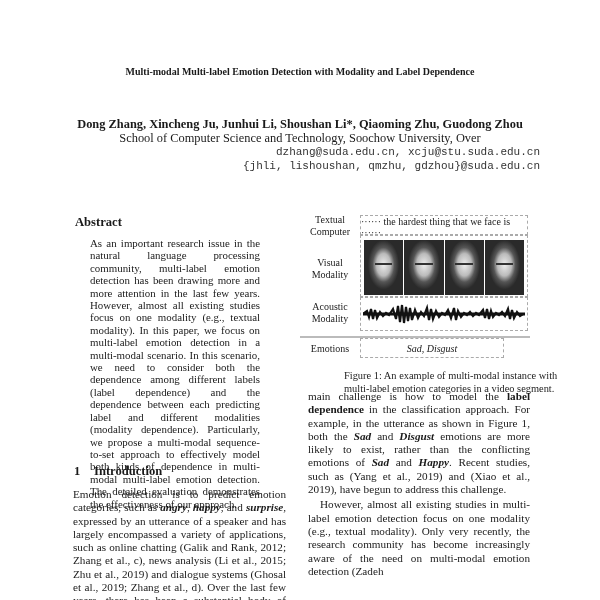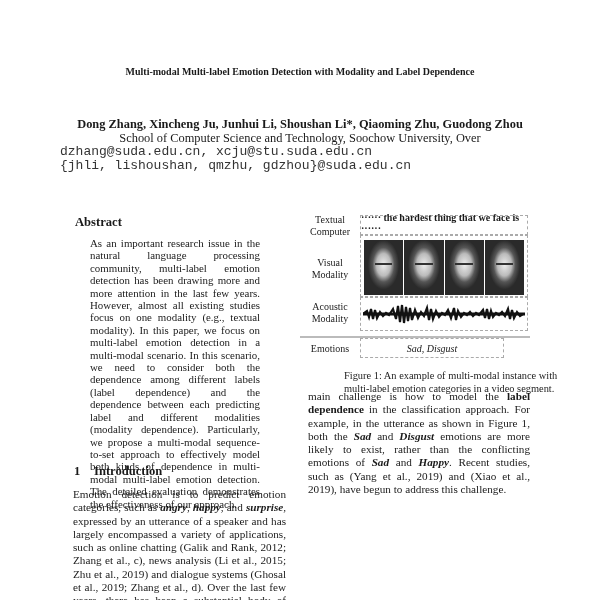--- a/index.html
+++ b/index.html
@@ -3,39 +3,39 @@
 <meta charset="utf-8">
 <style>
   html, body { margin:0; padding:0; background:#fff; }
   body { width:600px; height:600px; position:relative; overflow:hidden;
          font-family:"Liberation Serif", serif; color:#1a1a1a; }
   .abs { position:absolute; }
   .title { left:60px; width:480px; top:62px; text-align:center; font-weight:bold;
            font-size:10px; line-height:19px; }
   .authors { left:60px; width:480px; top:117px; text-align:center; font-weight:bold; font-size:12.4px; line-height:15px; }
   .affil { left:60px; width:480px; top:131px; text-align:center; font-size:12.4px; line-height:14px; }
-  .mono { left:60px; width:480px; text-align:left; font-family:"Liberation Mono", monospace;
-          font-size:13px; line-height:14px; color:#333; }
+  .mono { left:60px; width:480px; text-align:right; font-family:"Liberation Mono", monospace;
+          font-size:11px; line-height:14px; color:#333; }
   .h-abstract { left:75px; width:200px; top:215px; text-align:left; font-weight:bold; font-size:12.6px; }
   .abstract { left:90px; width:170px; top:237px; font-size:10.9px; line-height:12.4px; text-align:justify; }
   .abstract p { margin:0; }
   .h-intro { left:74px; top:464px; font-weight:bold; font-size:12.6px; }
   .h-intro span { display:inline-block; }
   .col-left { left:73px; width:213px; top:488px; font-size:11.2px; line-height:13.3px; text-align:justify; }
   .col-right { left:308px; width:222px; top:390px; font-size:11.2px; line-height:13.3px; text-align:justify; }
   .col-left p, .col-right p { margin:0; }
   .indent { text-indent:12px; margin-top:2px !important; }
   i { font-style:italic;font-weight:bold; }
   b { font-weight:bold; }
 
   
   .fig-label { font-size:10px; line-height:12px; text-align:center; width:60px; color:#222; }
   .dash { border:1px dashed #aaa; box-sizing:border-box; }
   .text-box { left:360px; top:215px; width:168px; height:20px; font-size:10px;
-              display:flex; align-items:flex-end; justify-content:center;font-weight:bold; }
+              display:flex; align-items:flex-start; justify-content:center; }
   .vis-box { left:360px; top:235px; width:168px; height:62px; }
   .ac-box { left:360px; top:297px; width:168px; height:34px; }
   .faces { left:364px; top:240px; width:160px; height:55px; display:flex; gap:1px; }
   .face { flex:1; background:radial-gradient(ellipse 40% 45% at 50% 45%, #eee 0%, #bbb 45%, #555 70%, #2a2a2a 100%);
           position:relative; }
   .face::after { content:""; position:absolute; left:28%; top:42%; width:44%; height:6%; border-top:2px solid #333; }
   .sep { left:300px; top:336px; width:230px; height:2px; background:#bbb; }
   .em-box { left:360px; top:338px; width:144px; height:20px; font-size:10px;
             display:flex; align-items:center; justify-content:center; font-style:italic; }
   .caption { left:300px; top:370px; width:230px; font-size:10.4px; line-height:12.6px; color:#222;margin-left:44px; }
@@ -84,13 +84,14 @@
   <line x1="0" y1="14" x2="162" y2="14" stroke="#111" stroke-width="3"></line>
 </svg>
 <div class="abs sep"></div>
 <div class="abs dash em-box">
   <span>Sad, Disgust</span>
 </div>
 <div class="abs caption">Figure 1: An example of multi-modal instance with multi-label emotion categories in a video segment.</div>
 
 <div class="abs col-right">
   <p><span>main challenge is how to model the </span><b>label dependence</b><span> in the classification approach. For example, in the utterance as shown in Figure 1, both the </span><i>Sad</i><span> and </span><i>Disgust</i><span> emotions are more likely to exist, rather than the conflicting emotions of </span><i>Sad</i><span> and </span><i>Happy</i><span>. Recent studies, such as (Yang et al., 2019) and (Xiao et al., 2019), have begun to address this challenge.</span></p>
+  <p class="indent">However, almost all existing studies in multi-label emotion detection focus on one modality (e.g., textual modality). Only very recently, the research community has become increasingly aware of the need on multi-modal emotion detection (Zadeh</p>
 </div>
 
 </body></html>

